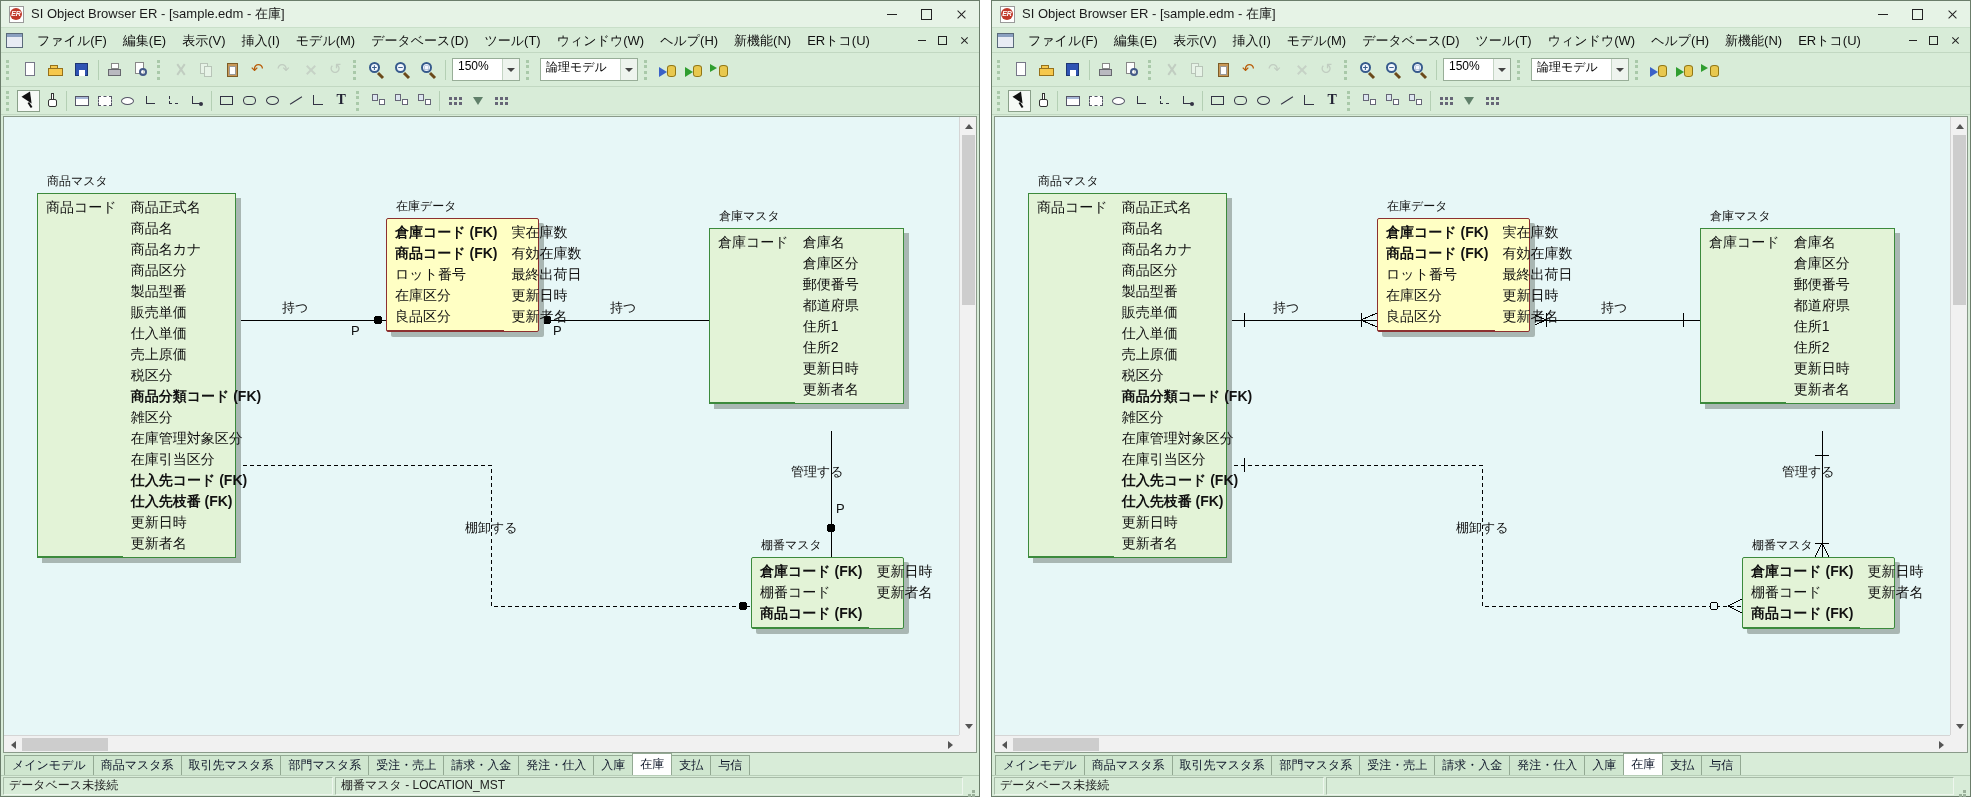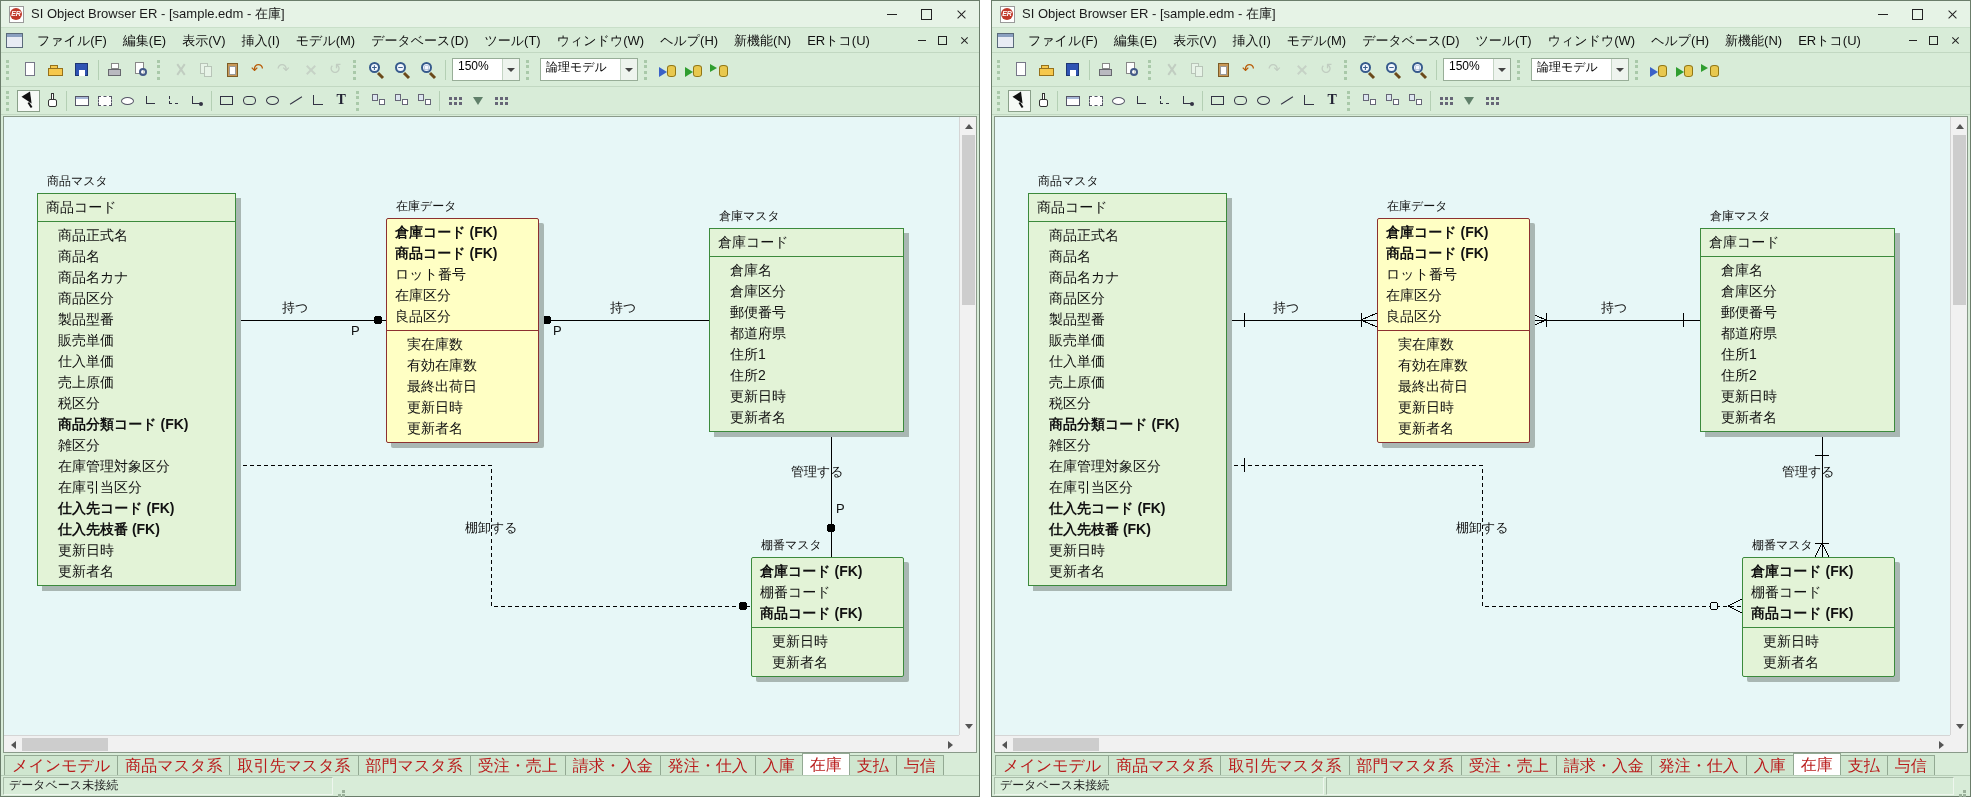--- a/index.html
+++ b/index.html
@@ -103,48 +103,48 @@
   .ic-align-objects::after{left:10px;top:8px;width:6px;height:6px;border:1px solid #667;background:#fff;}
   .ic-layout-grid::before{left:4px;top:6px;width:3px;height:3px;background:#667;
     box-shadow:5px 0 0 #667,10px 0 0 #667,0 5px 0 #667,5px 5px 0 #667,10px 5px 0 #667;}
   .ic-arrow-down::before{left:5px;top:6px;width:0;height:0;border:5px solid transparent;border-top:8px solid #60806a;}
 
   
   .content{position:relative;flex:1;margin:1px 2px 0 2px;border:1px solid #8a9a8a;background:#e7f7f7;overflow:hidden;}
   .canvas{position:absolute;left:0;top:0;right:17px;bottom:17px;background:#e7f7f7;overflow:hidden;}
   .rel-svg{position:absolute;left:0;top:0;}
   .ent-title{position:absolute;font-size:12px;color:#111;white-space:nowrap;}
-  .ent{position:absolute;display:flex;flex-direction:column;border:1px solid;box-sizing:border-box;box-shadow:5px 5px 0 #a9b7b3;}
+  .ent{position:absolute;display:flex;flex-direction:row;border:1px solid;box-sizing:border-box;box-shadow:5px 5px 0 #a9b7b3;}
   .ent.green{background:#e3f3d7;border-color:#3c8a3c;}
   .ent.yellow{background:#ffffc4;border-color:#8c3030;}
   .ent.rounded{border-radius:2px;}
   .ent .pk{padding:3px 6px 3px 8px;border-bottom:1px solid;}
   .ent.green .pk{border-color:#3c8a3c;}
   .ent.yellow .pk{border-color:#8c3030;}
-  .ent .rows{padding:3px 24px 3px 8px;flex:1;margin-left:12px;}
+  .ent .rows{padding:3px 24px 3px 8px;flex:1;}
   .ent-row{font-size:14px;line-height:21px;color:#111;white-space:nowrap;}
   .ent-row.b{font-weight:bold;}
   .rel-label{position:absolute;font-size:13px;color:#111;white-space:nowrap;}
 
   
   .vscroll{position:absolute;top:0;right:0;bottom:17px;width:17px;background:#f1f1f1;border-left:1px solid #d5d5d5;box-sizing:border-box;}
   .hscroll{position:absolute;left:0;right:17px;bottom:0;height:17px;background:#f1f1f1;border-top:1px solid #d5d5d5;box-sizing:border-box;}
   .scroll-corner{position:absolute;right:0;bottom:0;width:17px;height:17px;background:#f1f1f1;}
   .sarrow{position:absolute;width:17px;height:17px;display:flex;align-items:center;justify-content:center;}
   .sarrow i{width:0;height:0;border:4px solid transparent;}
   .sa-up{top:0;left:0;} .sa-up i{border-bottom:5px solid #555;margin-top:-3px;}
   .sa-down{bottom:0;left:0;} .sa-down i{border-top:5px solid #555;margin-bottom:-3px;}
   .sa-left{left:0;top:0;} .sa-left i{border-right:5px solid #555;margin-left:-3px;}
   .sa-right{right:0;top:0;} .sa-right i{border-left:5px solid #555;margin-right:-3px;}
   .vthumb{position:absolute;left:2px;top:18px;width:13px;height:170px;background:#cdcdcd;}
   .hthumb{position:absolute;top:2px;left:18px;height:13px;width:86px;background:#cdcdcd;}
 
   
   .tabbar{height:22px;display:flex;align-items:flex-end;background:#d8ecd8;border-bottom:1px solid #b7cdb7;padding-left:3px;flex:0 0 auto;}
-  .tab{font-size:16px;line-height:19px;padding:0 7px;border:1px solid #93a993;border-bottom:none;background:#cfe6cf;margin-right:-1px;white-space:nowrap;color:#b91c1c;}
+  .tab{font-size:12px;line-height:19px;padding:0 7px;border:1px solid #93a993;border-bottom:none;background:#cfe6cf;margin-right:-1px;white-space:nowrap;color:#0f172a;}
   .tab.active{background:#ffffff;font-weight:normal;position:relative;line-height:21px;}
 
   
   .statusbar{height:18px;display:flex;align-items:stretch;background:#d8ecd8;padding:1px 2px 1px 2px;flex:0 0 auto;}
   .sb-panel{border:1px solid;border-color:#a8bca8 #eef6ee #eef6ee #a8bca8;font-size:12px;line-height:14px;padding:0 5px;color:#222;white-space:nowrap;overflow:hidden;}
   .sb1{width:318px;flex:0 0 auto;}
   .sb2{flex:1;margin-left:2px;}
   .sb-grip{width:14px;position:relative;flex:0 0 auto;}
   .sb-grip::before{content:"";position:absolute;right:2px;bottom:2px;width:3px;height:3px;background:#9ab09a;
     box-shadow:-4px 4px 0 #9ab09a,0 4px 0 #9ab09a,-8px 8px 0 #9ab09a,-4px 8px 0 #9ab09a,0 8px 0 #9ab09a;}
@@ -459,20 +459,21 @@
         <div class="tab">受注・売上</div>
         <div class="tab">請求・入金</div>
         <div class="tab">発注・仕入</div>
         <div class="tab">入庫</div>
         <div class="tab active">在庫</div>
         <div class="tab">支払</div>
         <div class="tab">与信</div>
       </div>
     <div class="statusbar">
       <div class="sb-panel sb1">データベース未接続</div>
+      <div class="sb-panel sb2">棚番マスタ - LOCATION_MST</div>
       <div class="sb-grip"></div>
     </div>
   </div>
 
   <div class="win right">
     <div class="titlebar">
       <span class="app-icon">
         <i class="ai-page"></i>
           <i class="ai-disc">ER</i>
       </span>

